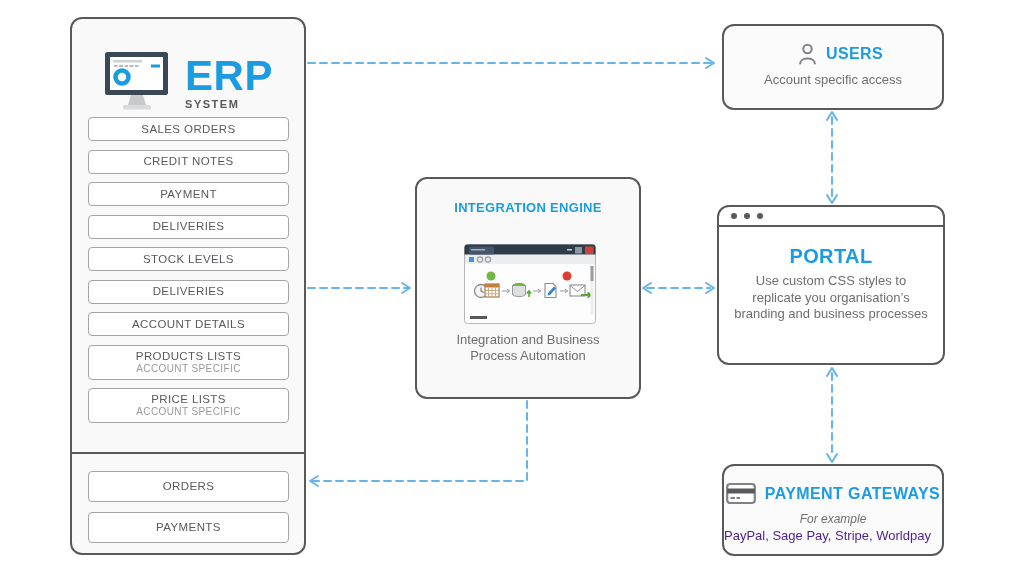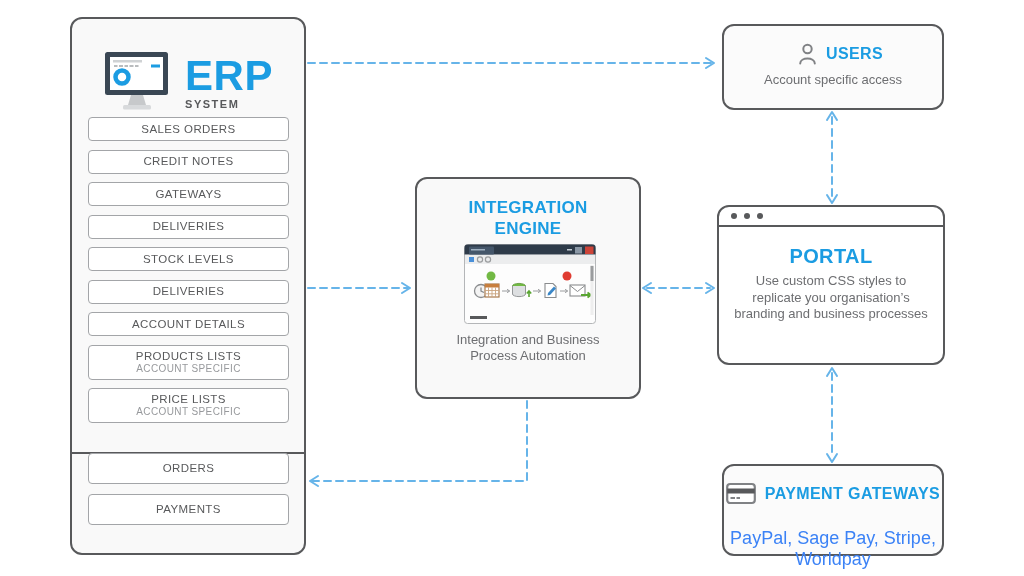--- a/index.html
+++ b/index.html
@@ -13,26 +13,26 @@
   .erp { left:70px; top:17px; width:236px; height:538px; background:#f9f9f9; }
   .erp-header { position:absolute; left:0; top:20px; width:100%; height:88px; display:flex; align-items:center; justify-content:center; gap:14px; }
   .erp-titles { display:flex; flex-direction:column; align-items:flex-start; }
   .erp-title { color:#1b9ce2; font-size:42px; font-weight:bold; line-height:40px; letter-spacing:0.5px; }
   .erp-subtitle { color:#58595b; font-size:11px; font-weight:bold; letter-spacing:1.5px; margin-top:2px; }
   .erp-list { position:absolute; left:16px; top:98px; width:201px; }
   .erp-item { background:#ffffff; border:1.5px solid #a3a5a8; border-radius:4px; min-height:24px; margin-bottom:8.5px; display:flex; flex-direction:column; align-items:center; justify-content:center; padding:4px 2px; }
   .erp-item .lbl { color:#58595b; font-size:11.5px; font-weight:normal; letter-spacing:0.4px; line-height:13px; }
   .erp-item .sub { color:#97999c; font-size:10px; letter-spacing:0.4px; line-height:12px; }
   .erp-divider { position:absolute; left:0; top:433px; width:100%; height:0; border-top:2.5px solid #58595b; }
-  .erp-bottom { position:absolute; left:16px; top:434px; width:201px; }
+  .erp-bottom { position:absolute; left:16px; top:452px; width:201px; }
   .erp-bottom .erp-item { min-height:31px; margin-bottom:10px; }
 
   
   .integration { left:415px; top:177px; width:226px; height:222px; background:#f9f9f9; }
-  .int-title { position:absolute; top:18px; left:0; width:100%; text-align:center; color:#1b9ce2; font-size:17px; font-weight:bold; line-height:21px; letter-spacing:0.3px; }
+  .int-title { position:absolute; top:18px; left:0; width:100%; text-align:center; color:#1b9ce2; font-size:13px; font-weight:bold; line-height:21px; letter-spacing:0.3px; }
   .int-title span { display:inline-block; width:150px; }
   .int-window { position:absolute; left:47px; top:65px; }
   .int-caption { position:absolute; top:153px; left:0; width:100%; text-align:center; color:#6d6e71; font-size:13px; line-height:16px; }
   .int-caption span { display:inline-block; width:150px; }
 
   
   .users { left:722px; top:24px; width:222px; height:86px; background:#fbfbfb; }
   .node-titlerow { position:absolute; left:0; width:100%; display:flex; align-items:center; justify-content:center; gap:9px; }
   .users .node-titlerow { top:17px;padding-left:15px; }
   .node-title { color:#1b9ce2; font-weight:bold; font-size:16px; letter-spacing:0.4px; }
@@ -42,21 +42,21 @@
   .portal { left:717px; top:205px; width:228px; height:160px; background:#ffffff; }
   .portal-bar { position:absolute; left:0; top:0; width:100%; height:20px; border-bottom:2px solid #58595b; display:flex; align-items:center; padding-left:12px; gap:7px; }
   .portal-dot { width:6px; height:6px; border-radius:50%; background:#58595b; }
   .portal-title { position:absolute; top:38px; left:0; width:100%; text-align:center; color:#1b9ce2; font-size:20px; font-weight:bold; letter-spacing:0.4px; }
   .portal-caption { position:absolute; top:66px; left:0; width:100%; text-align:center; color:#6d6e71; font-size:13px; line-height:16.5px; }
   .portal-caption span { display:inline-block; width:196px; }
 
   .payments { left:722px; top:464px; width:222px; height:92px; background:#fbfbfb; }
   .payments .node-titlerow { top:16px; }
   .pay-example { position:absolute; top:46px; left:0; width:100%; text-align:center; color:#6d6e71; font-size:12px; font-style:italic; }
-  .pay-providers { position:absolute; top:62px; left:0; width:100%; text-align:center; color:#3b82f6; font-size:18px; }
+  .pay-providers { position:absolute; top:62px; left:0; width:100%; color:#4c1d95; font-size:13px; }
 
   .arrows { position:absolute; left:0; top:0; pointer-events:none; }
 </style>
 </head>
 <body>
 
 <div class="stage">
 
   <svg class="arrows" width="1024" height="576">
     <g stroke="#66b4e9" stroke-width="2" fill="none" stroke-linecap="round" stroke-linejoin="round">
@@ -113,21 +113,21 @@
     </div>
 
     <div class="erp-list">
       <div class="erp-item">
           <div class="lbl">SALES ORDERS</div>
         </div>
       <div class="erp-item">
           <div class="lbl">CREDIT NOTES</div>
         </div>
       <div class="erp-item">
-          <div class="lbl">GATEWAYS</div>
+          <div class="lbl">PAYMENT</div>
         </div>
       <div class="erp-item">
           <div class="lbl">DELIVERIES</div>
         </div>
       <div class="erp-item">
           <div class="lbl">STOCK LEVELS</div>
         </div>
       <div class="erp-item">
           <div class="lbl">DELIVERIES</div>
         </div>
@@ -223,16 +223,17 @@
   <div class="node payments">
     <div class="node-titlerow">
       <svg width="30" height="23" viewBox="0 0 30 23">
         <rect x="1.2" y="2" width="27.6" height="19" rx="3" fill="#ffffff" stroke="#808285" stroke-width="2.2"></rect>
         <rect x="1.2" y="6.5" width="27.6" height="5" fill="#58595b"></rect>
         <rect x="4.5" y="15" width="4.5" height="2" fill="#808285"></rect>
         <rect x="10.5" y="15" width="3.5" height="2" fill="#808285"></rect>
       </svg>
       <div class="node-title">PAYMENT GATEWAYS</div>
     </div>
+    <div class="pay-example">For example</div>
     <div class="pay-providers">PayPal, Sage Pay, Stripe, Worldpay</div>
   </div>
 
 </div>
 
 </body></html>

